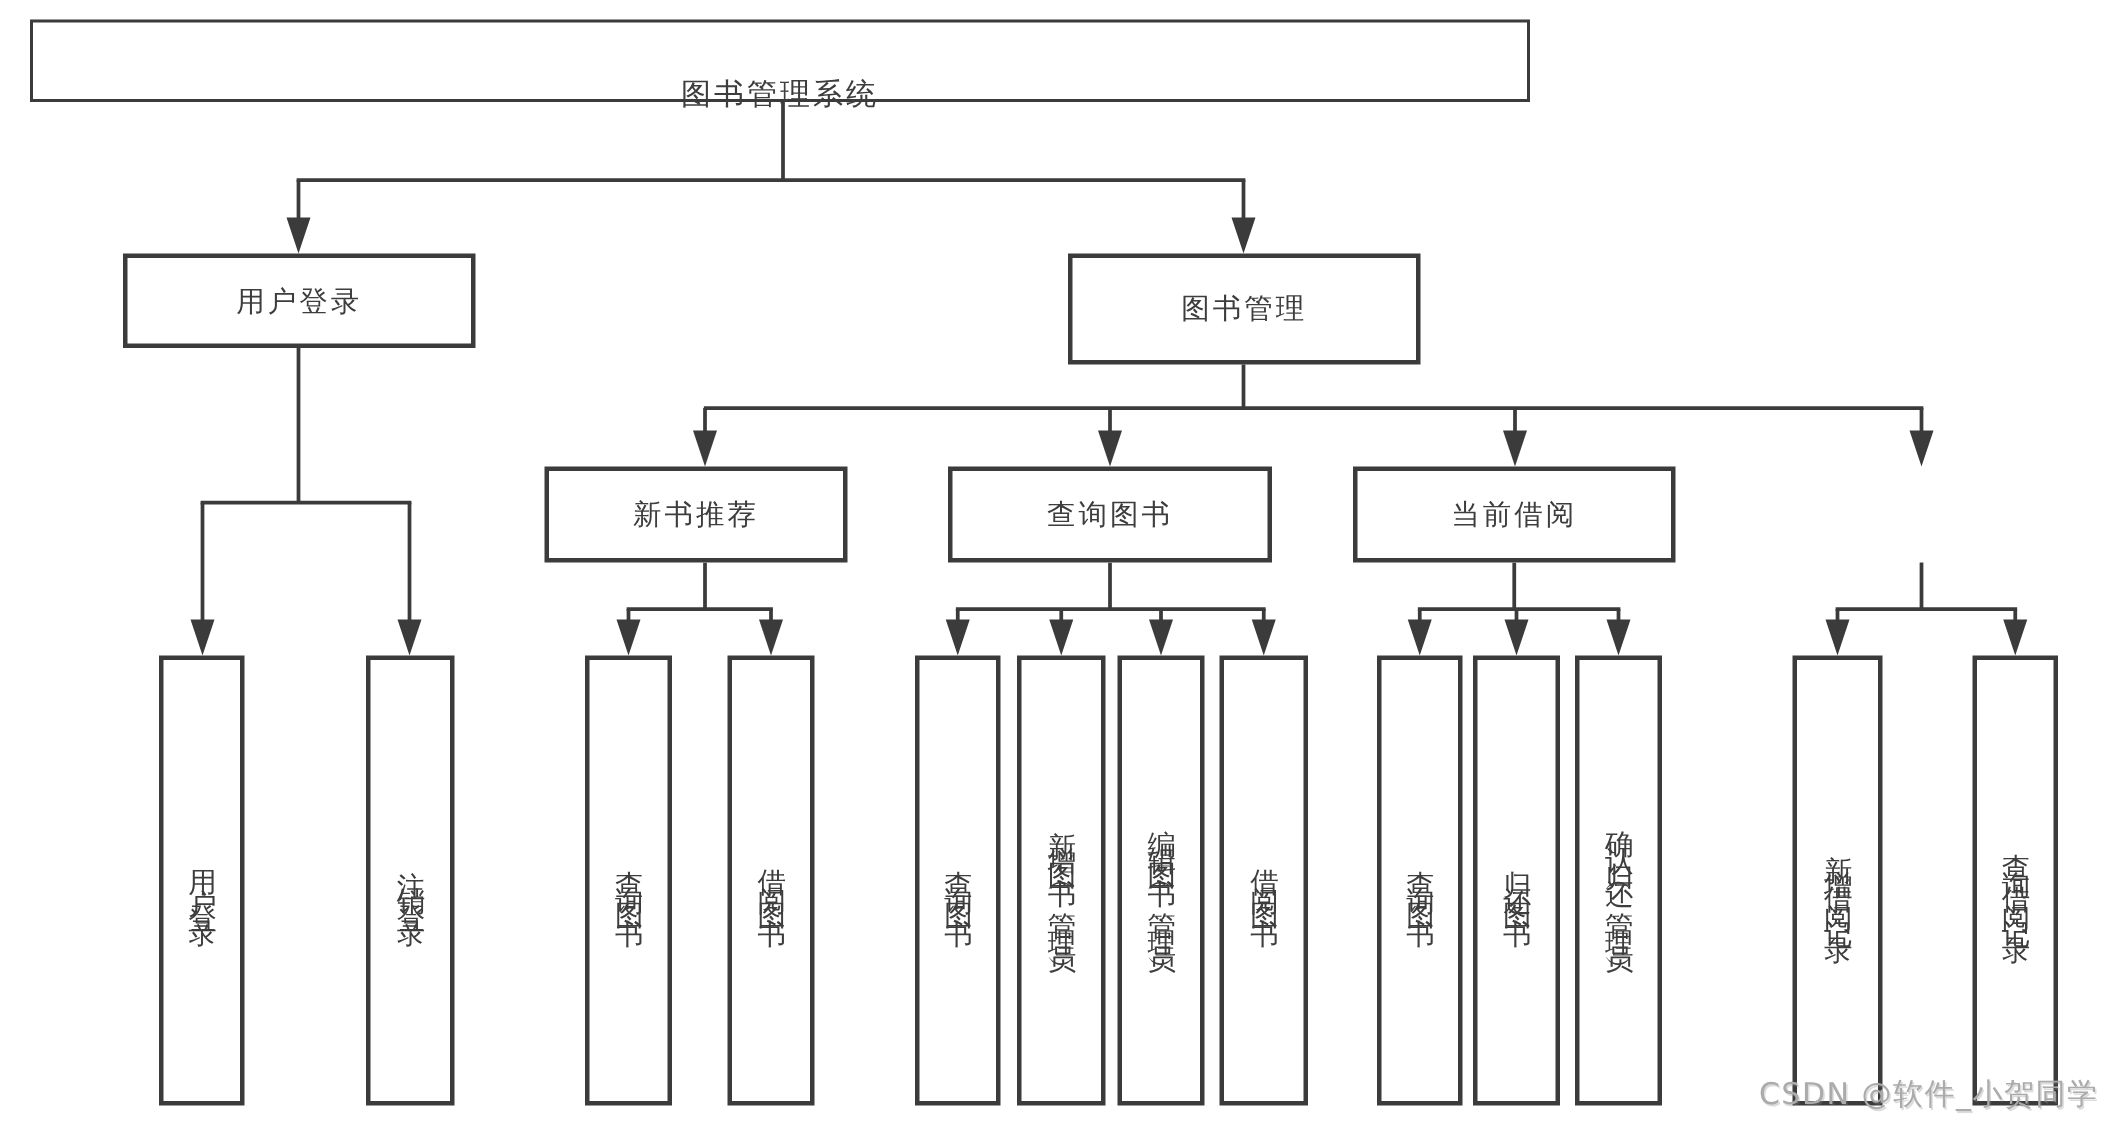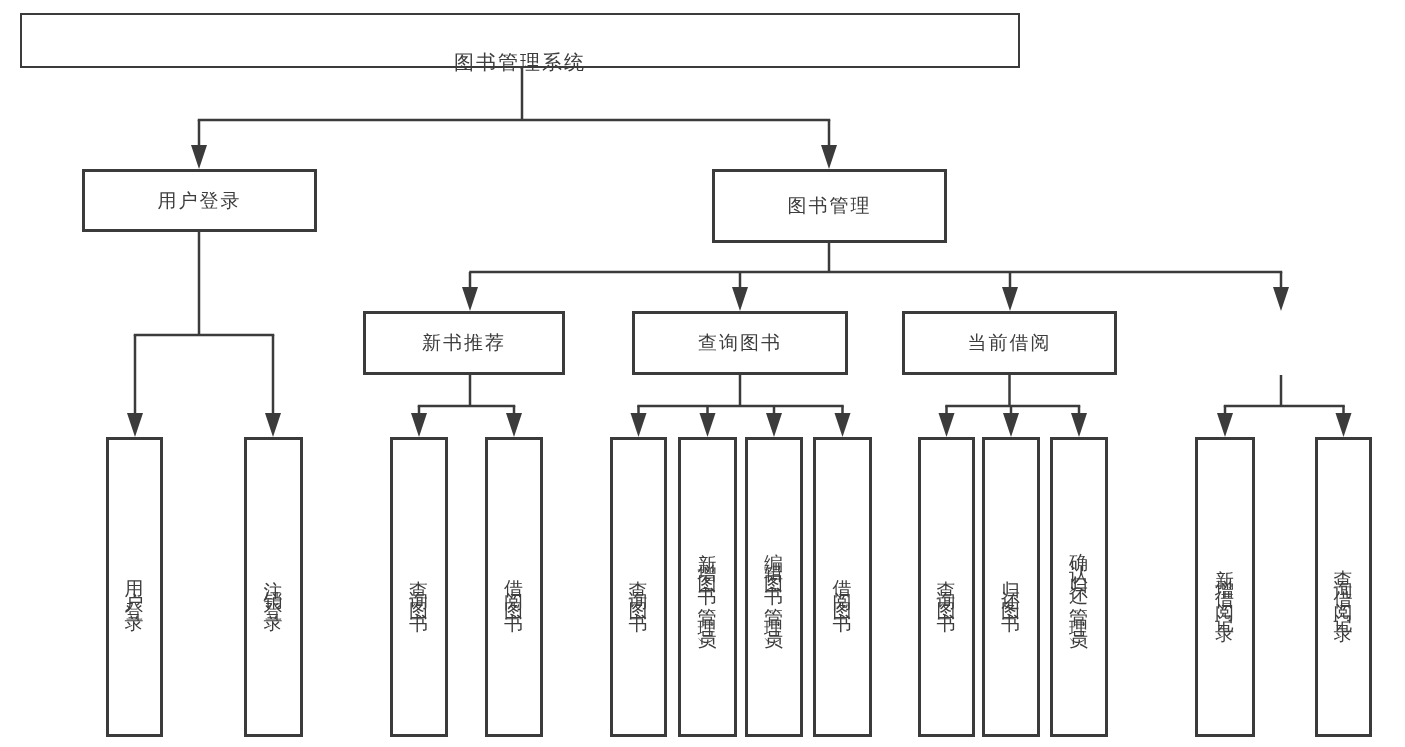--- a/index.html
+++ b/index.html
@@ -187,13 +187,14 @@
   <div class="node leaf lf lf-c3">编辑图书（管理员）</div>
   <div class="node leaf lf lf-c4">借阅图书</div>
 
   <div class="node leaf lf lf-d1">查询图书</div>
   <div class="node leaf lf lf-d2">归还图书</div>
   <div class="node leaf lf lf-d3">确认归还（管理员）</div>
 
   <div class="node leaf lf lf-e1">新增借阅记录</div>
   <div class="node leaf lf lf-e2">查询借阅记录</div>
 
+  <div class="watermark">CSDN @软件_小贺同学</div>
 </div>
 
 </body></html>

